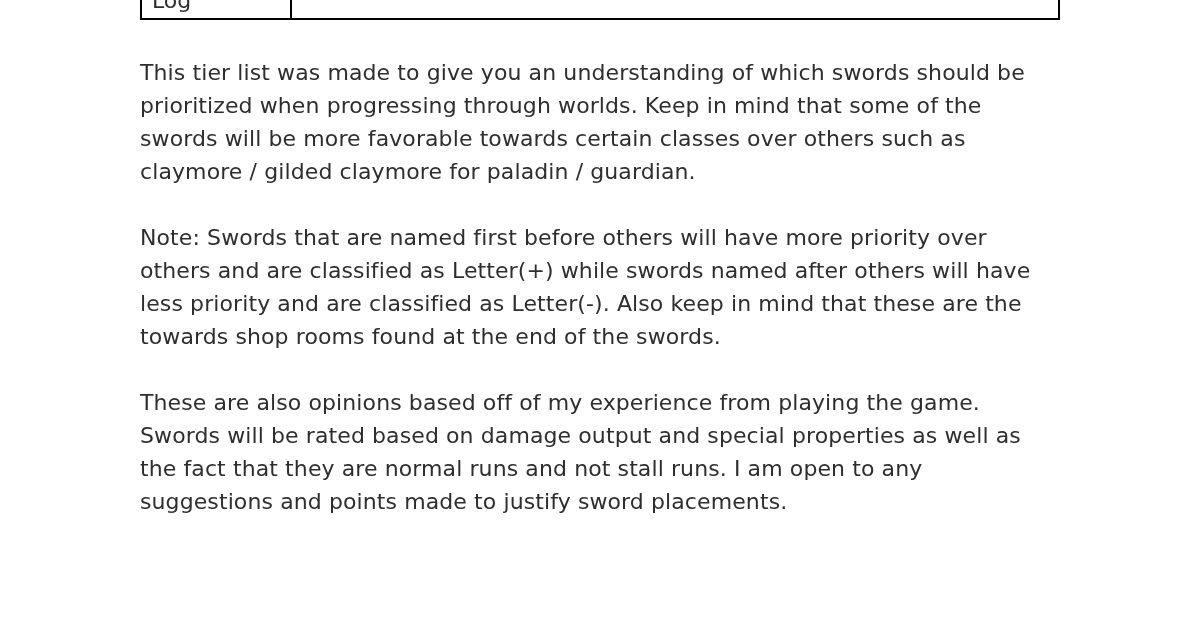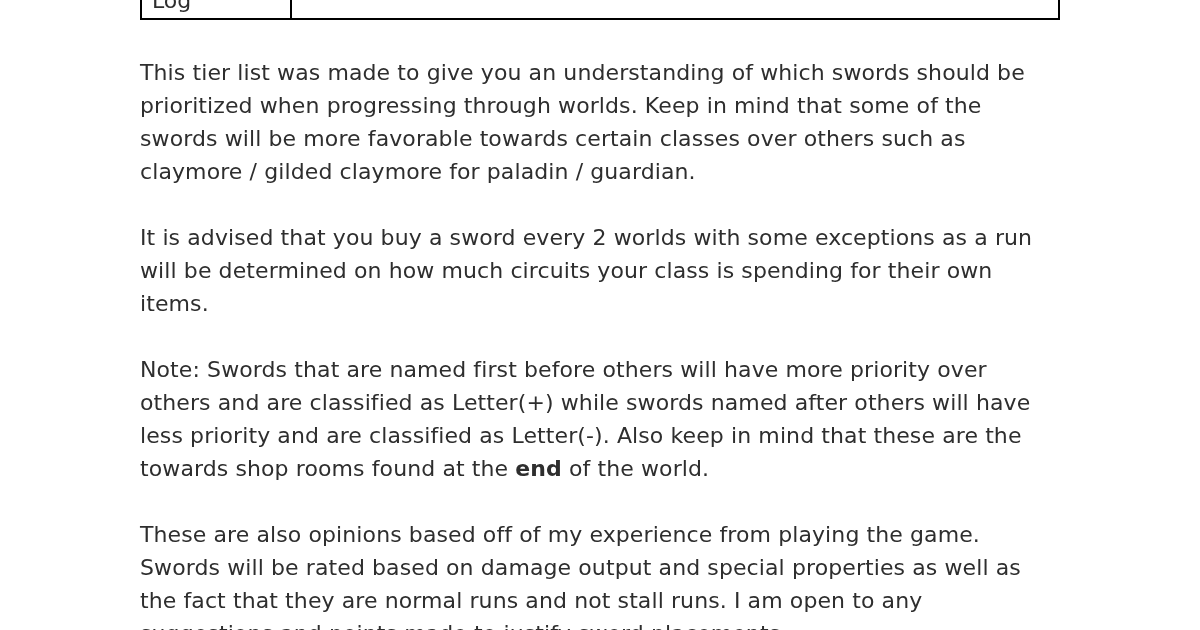--- a/index.html
+++ b/index.html
@@ -46,40 +46,39 @@
     width: 920px;
   }
   .content p {
     font-size: 22px;
     line-height: 33px;
     letter-spacing: 0.1px;
     margin: 0 0 33px 0;
     color: #2e2e2e;
   }
   .content p b {
-    font-weight: 700;
+    font-weight: 400;
   }
 </style>
 </head>
 <body>
 
 <div class="doc">
 
   <div class="log-table">
     <div class="cell cell-left">
       <span>Log</span>
     </div>
     <div class="cell cell-right">
       <span></span>
     </div>
   </div>
 
   <div class="content">
     <p>This tier list was made to give you an understanding of which swords should be prioritized when progressing through worlds. Keep in mind that some of the swords will be more favorable towards certain classes over others such as claymore / gilded claymore for paladin / guardian.</p>
 
-    <p>It is advised that you buy a sword every 2 worlds with some exceptions as a run will be determined on how much circuits your class is spending for their own items.</p>
 
-    <p><span>Note: Swords that are named first before others will have more priority over others and are classified as Letter(+) while swords named after others will have less priority and are classified as Letter(-). Also keep in mind that these are the towards shop rooms found at the </span><b>end</b><span> of the world.</span></p>
+    <p><span>Note: Swords that are named first before others will have more priority over others and are classified as Letter(+) while swords named after others will have less priority and are classified as Letter(-). Also keep in mind that these are the towards shop rooms found at the </span><b>end</b><span> of the swords.</span></p>
 
     <p>These are also opinions based off of my experience from playing the game. Swords will be rated based on damage output and special properties as well as the fact that they are normal runs and not stall runs. I am open to any suggestions and points made to justify sword placements.</p>
   </div>
 
 </div>
 
 </body></html>

